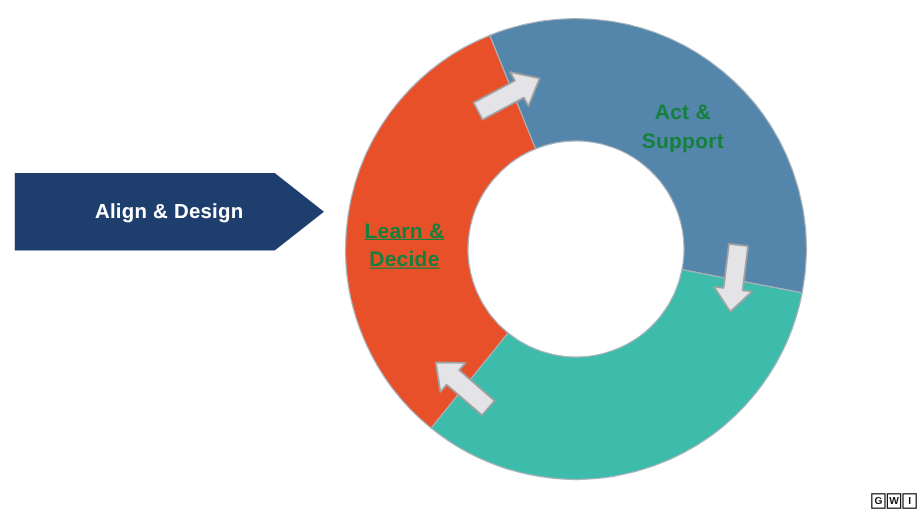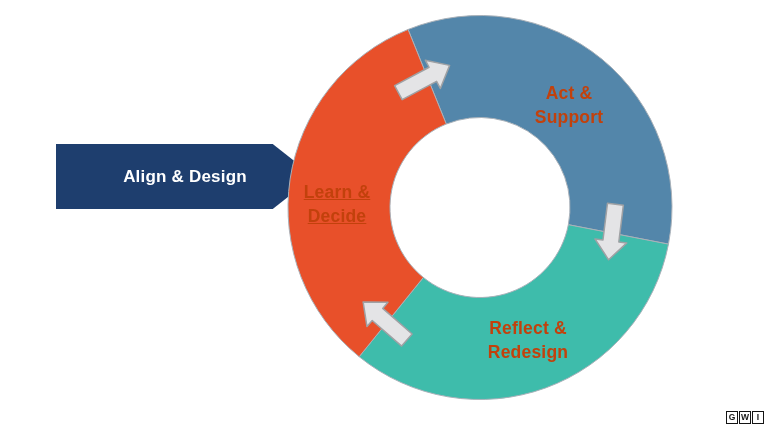--- a/index.html
+++ b/index.html
@@ -19,21 +19,20 @@
   .banner {
     position: absolute;
     left: 12px;
     top: 144px;
     width: 258px;
     height: 65px;
     clip-path: polygon(0 0, 84% 0, 100% 50%, 84% 100%, 0 100%);
     display: flex;
     align-items: center;
     justify-content: center;
-    margin-left: 44px;
   }
   .banner-text {
     width: 217px;
     text-align: center;
     color: #ffffff;
     font-size: 17px;
     font-weight: bold;
     letter-spacing: 0.2px;
   }
   
@@ -41,21 +40,21 @@
     position: absolute;
     left: 0;
     top: 0;
     width: 768px;
     height: 432px;
   }
   
   .seg-label {
     position: absolute;
     transform: translate(-50%, -50%);
-    color: #c2410c;
+    color: #15803d;
     font-size: 17.5px;
     line-height: 24px;
     font-weight: bold;
     text-align: center;
     white-space: pre-line;
     letter-spacing: 0.2px;
   }
   .label-act     { left: 569px; top: 105px; }
   .label-learn   { left: 337px; top: 204px; text-decoration: underline; }
   .label-reflect { left: 528px; top: 340px; }
@@ -94,22 +93,20 @@
       <path d="M 408.07553406414485 29.480699923176843 A 192 192 0 0 1 668.4724192219514 244.13532711229664 L 568.3464465102898 224.67280958388903 A 90 90 0 0 0 446.2854065925679 124.05345308898914 Z" fill="#5386aa" stroke="#a9b1b9" stroke-width="1"></path>
       <path d="M 668.4724192219514 244.1353271122966 A 192 192 0 0 1 359.17048491843116 356.71202459973836 L 423.3611648055146 277.4431365311274 A 90 90 0 0 0 568.3464465102898 224.67280958388903 Z" fill="#3ebcab" stroke="#a9b1b9" stroke-width="1"></path>
       <path d="M 359.17048491843116 356.71202459973836 A 192 192 0 0 1 408.07553406414485 29.480699923176843 L 446.2854065925679 124.05345308898914 A 90 90 0 0 0 423.3611648055146 277.4431365311274 Z" fill="#e8502a" stroke="#a9b1b9" stroke-width="1"></path>
       <polygon points="-29,-8 10,-8 10,-16 29,0 10,16 10,8 -29,8" transform="translate(424 79) rotate(-28)" fill="#e4e4e6" stroke="#9fa1a4" stroke-width="1.5" stroke-linejoin="round"></polygon>
       <polygon points="-28,-8 9,-8 9,-16 28,0 9,16 9,8 -28,8" transform="translate(612 232) rotate(97)" fill="#e4e4e6" stroke="#9fa1a4" stroke-width="1.5" stroke-linejoin="round"></polygon>
       <polygon points="-29,-8 10,-8 10,-16 29,0 10,16 10,8 -29,8" transform="translate(385 321) rotate(-139)" fill="#e4e4e6" stroke="#9fa1a4" stroke-width="1.5" stroke-linejoin="round"></polygon>
     </svg>
 
   <div class="seg-label label-act">Act &amp;
 Support</div>
-  <div class="seg-label label-reflect">Reflect &amp;
-Redesign</div>
   <div class="seg-label label-learn">Learn &amp;
 Decide</div>
 
   <div class="logo">
     <span class="logo-box">G</span>
     <span class="logo-box">W</span>
     <span class="logo-box">I</span>
   </div>
 
 </div>

